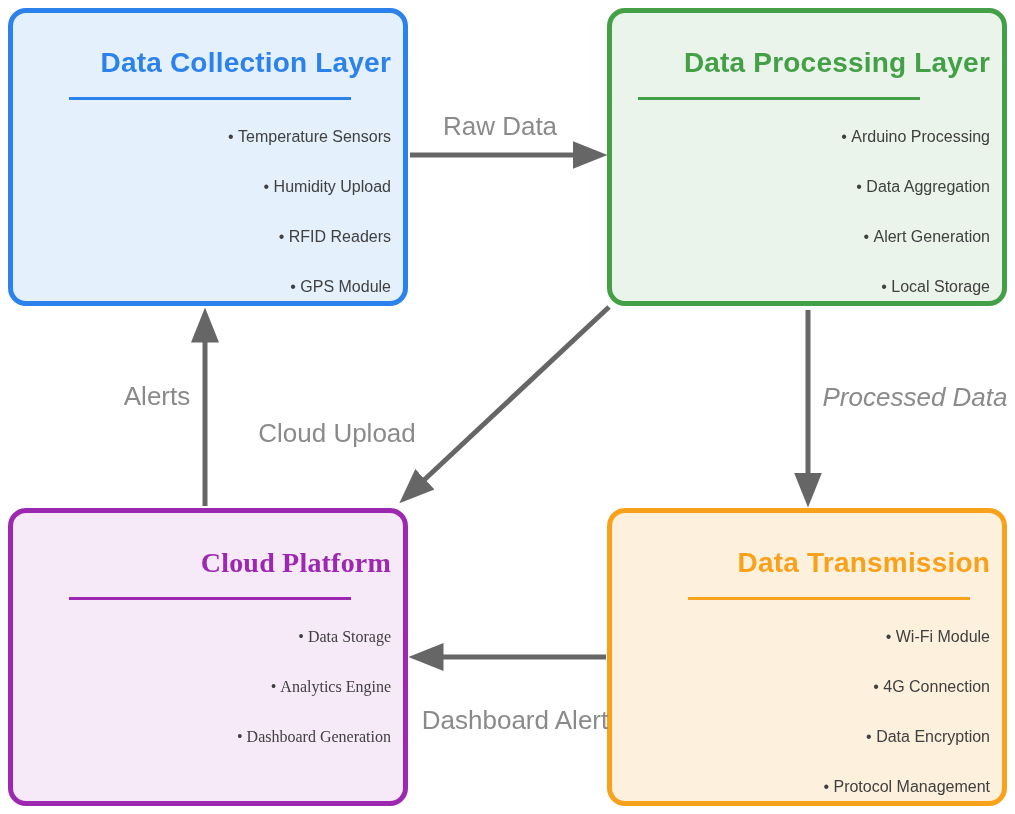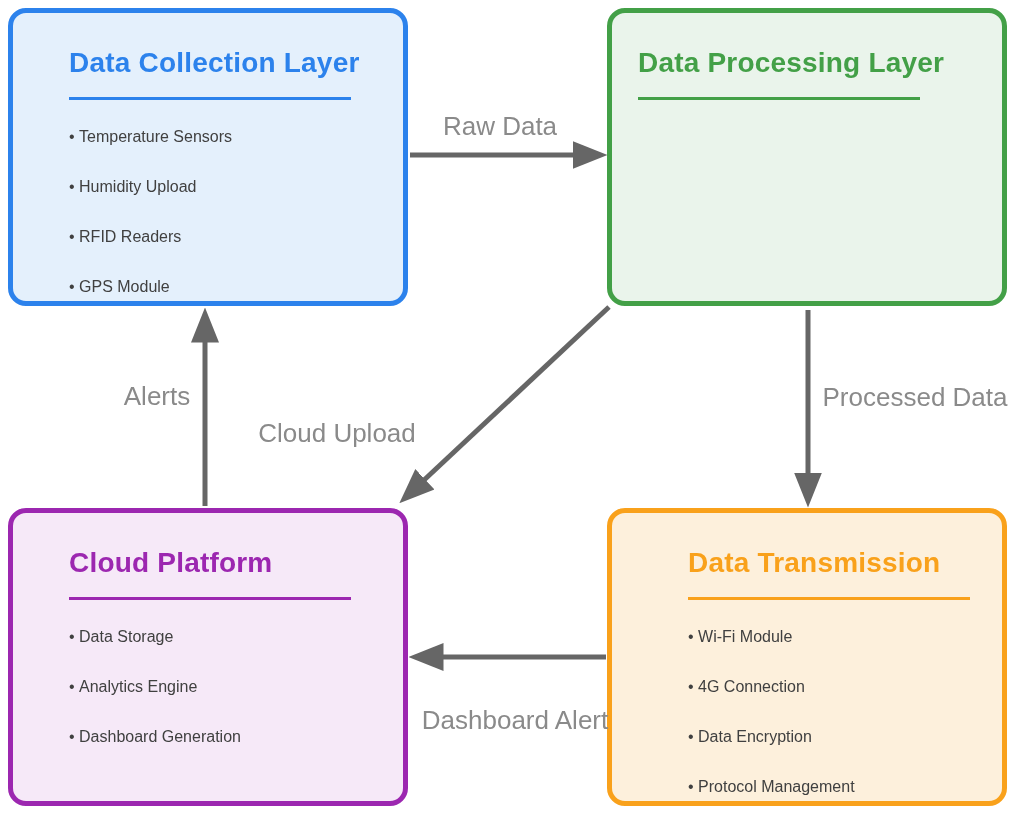--- a/index.html
+++ b/index.html
@@ -4,33 +4,34 @@
 <style>
   * { box-sizing: border-box; margin: 0; padding: 0; }
   html, body { background: #ffffff; }
   body { font-family: "Liberation Sans", sans-serif; }
   .canvas {
     position: relative;
     width: 1015px;
     height: 814px;
     background: #ffffff;
     overflow: hidden;
+    text-align: right;
   }
   .box {
     position: absolute;
     width: 400px;
     height: 298px;
     border: 5px solid var(--accent);
     background: var(--bg);
     border-radius: 18px;
     padding: 34px 12px 0 56px;
   }
   .box-collection   { left: 8px;   top: 8px; }
   .box-processing   { left: 607px; top: 8px;   padding-left: 26px; }
-  .box-cloud        { left: 8px;   top: 508px; }
+  .box-cloud        { left: 8px;   top: 508px; font-family: Liberation Serif, serif; }
   .box-transmission { left: 607px; top: 508px; padding-left: 76px; }
   .box-title {
     font-size: 28px;
     font-weight: bold;
     color: var(--accent);
     line-height: 32px;
     letter-spacing: 0.2px;
     white-space: nowrap;
   }
   .box-rule {
@@ -93,20 +94,26 @@
         <li class="box-item"><span>Temperature Sensors</span></li>
         <li class="box-item"><span>Humidity Upload</span></li>
         <li class="box-item"><span>RFID Readers</span></li>
         <li class="box-item"><span>GPS Module</span></li>
       </ul>
   </section>
 
   <section class="box box-processing" style="--accent: #43A047; --bg: #EAF4EB;">
     <h2 class="box-title">Data Processing Layer</h2>
     <div class="box-rule"></div>
+    <ul class="box-items">
+        <li class="box-item"><span>Arduino Processing</span></li>
+        <li class="box-item"><span>Data Aggregation</span></li>
+        <li class="box-item"><span>Alert Generation</span></li>
+        <li class="box-item"><span>Local Storage</span></li>
+      </ul>
   </section>
 
   <section class="box box-cloud" style="--accent: #9C27B0; --bg: #F6E9F8;">
     <h2 class="box-title">Cloud Platform</h2>
     <div class="box-rule"></div>
     <ul class="box-items">
         <li class="box-item"><span>Data Storage</span></li>
         <li class="box-item"><span>Analytics Engine</span></li>
         <li class="box-item"><span>Dashboard Generation</span></li>
       </ul>
@@ -117,18 +124,18 @@
     <div class="box-rule"></div>
     <ul class="box-items">
         <li class="box-item"><span>Wi-Fi Module</span></li>
         <li class="box-item"><span>4G Connection</span></li>
         <li class="box-item"><span>Data Encryption</span></li>
         <li class="box-item"><span>Protocol Management</span></li>
       </ul>
   </section>
 
   <div class="flow-label" style="left:500px; top:126px;">Raw Data</div>
-  <div class="flow-label" style="left:915px; top:397px;">Processed Data</div>
+  <div class="flow-label" style="left:915px; top:397px;font-style:italic;">Processed Data</div>
   <div class="flow-label" style="left:515px; top:720px;">Dashboard Alert</div>
   <div class="flow-label" style="left:337px; top:433px;">Cloud Upload</div>
   <div class="flow-label" style="left:157px; top:396px;">Alerts</div>
 
 </div>
 
 </body></html>

